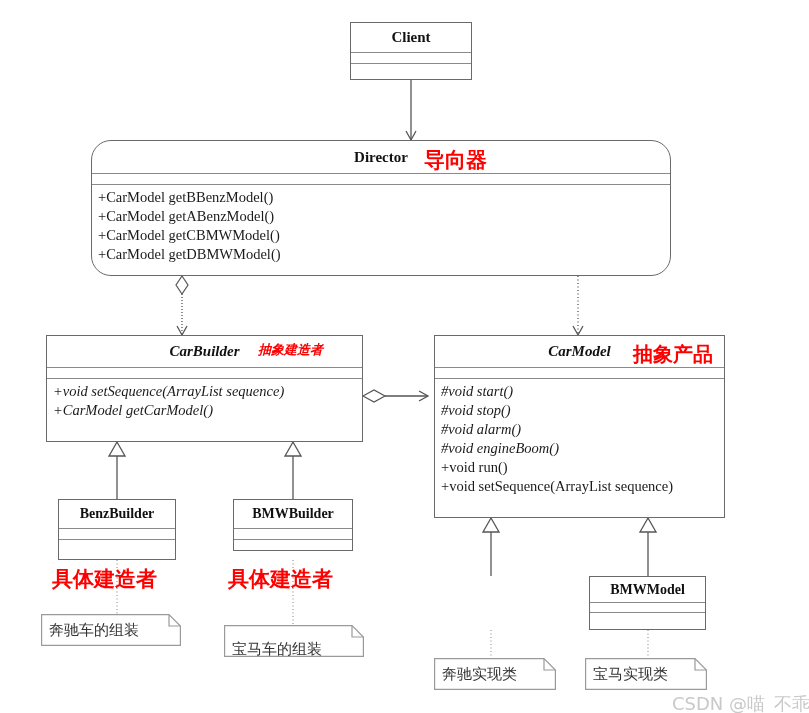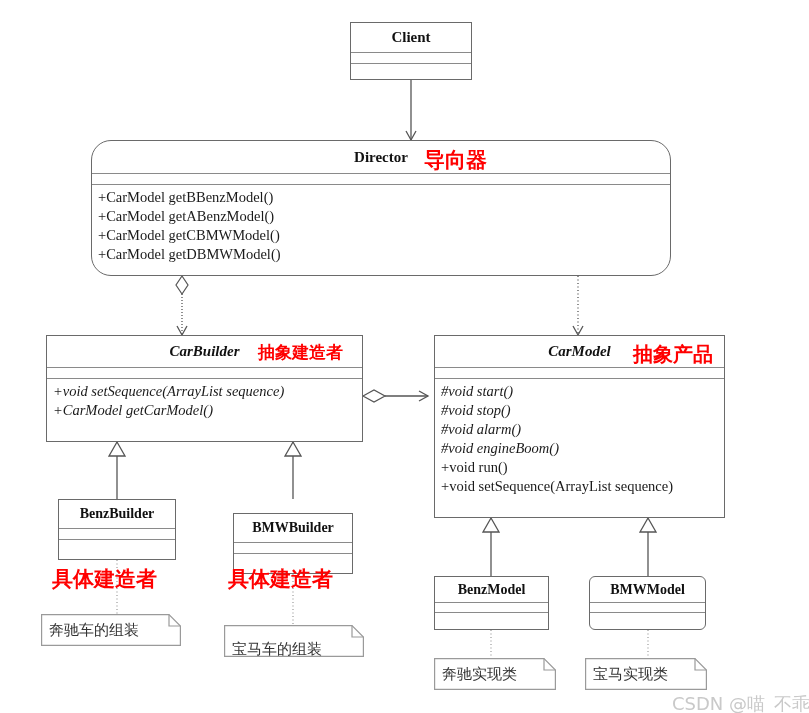--- a/index.html
+++ b/index.html
@@ -191,21 +191,21 @@
   <div class="annot" style="left:424px; top:146px; font-size:21px;">导向器</div>
 
   <div class="uml-class abstract" style="left:46px; top:335px; width:317px; height:107px;">
     <div class="uml-name" style="height:32px;">CarBuilder</div>
     <div class="uml-attrs"></div>
     <div class="uml-ops">
       <div class="op">+void setSequence(ArrayList sequence)</div>
       <div class="op">+CarModel getCarModel()</div>
     </div>
   </div>
-  <div class="annot" style="left:258px; top:341px; font-size:17px;">抽象建造者</div>
+  <div class="annot" style="left:258px; top:341px; font-size:13px;font-style:italic;">抽象建造者</div>
 
   <div class="uml-class abstract" style="left:434px; top:335px; width:291px; height:183px;">
     <div class="uml-name" style="height:32px;">CarModel</div>
     <div class="uml-attrs"></div>
     <div class="uml-ops">
       <div class="op">#void start()</div>
       <div class="op">#void stop()</div>
       <div class="op">#void alarm()</div>
       <div class="op">#void engineBoom()</div>
       <div class="op concrete">+void run()</div>
@@ -213,36 +213,31 @@
     </div>
   </div>
   <div class="annot" style="left:633px; top:341px; font-size:20px;">抽象产品</div>
 
   <div class="uml-class" style="left:58px; top:499px; width:118px; height:61px;">
     <div class="uml-name" style="height:29px; font-size:14px;">BenzBuilder</div>
     <div class="uml-attrs"></div>
     <div class="uml-ops empty"></div>
   </div>
 
-  <div class="uml-class" style="left:233px; top:513px; width:120px; height:61px;">
+  <div class="uml-class" style="left:233px; top:499px; width:120px; height:52px;">
     <div class="uml-name" style="height:29px; font-size:14px;">BMWBuilder</div>
     <div class="uml-attrs"></div>
     <div class="uml-ops empty"></div>
   </div>
 
   <div class="annot" style="left:52px; top:565px; font-size:21px;">具体建造者</div>
   <div class="annot" style="left:228px; top:565px; font-size:21px;">具体建造者</div>
 
-  <div class="uml-class" style="left:434px; top:576px; width:115px; height:54px;">
-    <div class="uml-name" style="height:26px; font-size:14px;">BenzModel</div>
-    <div class="uml-attrs" style="height:10px;"></div>
-    <div class="uml-ops empty"></div>
-  </div>
-
-  <div class="uml-class" style="left:589px; top:576px; width:117px; height:54px;border-radius:6px;">
+
+  <div class="uml-class" style="left:589px; top:576px; width:117px; height:54px;">
     <div class="uml-name" style="height:26px; font-size:14px;">BMWModel</div>
     <div class="uml-attrs" style="height:10px;"></div>
     <div class="uml-ops empty"></div>
   </div>
 
   <div class="uml-note" style="left:41px; top:614px; width:140px; height:32px;">
     <svg width="140" height="32" viewBox="0 0 140 32" xmlns="http://www.w3.org/2000/svg">
       <path d="M0.6,0.6 L128,0.6 L139.4,12 L139.4,31.4 L0.6,31.4 Z" fill="#ffffff" stroke="#9a9a9a" stroke-width="1.2"></path>
       <path d="M128,0.6 L128,12 L139.4,12" fill="none" stroke="#9a9a9a" stroke-width="1.2"></path>
     </svg>

